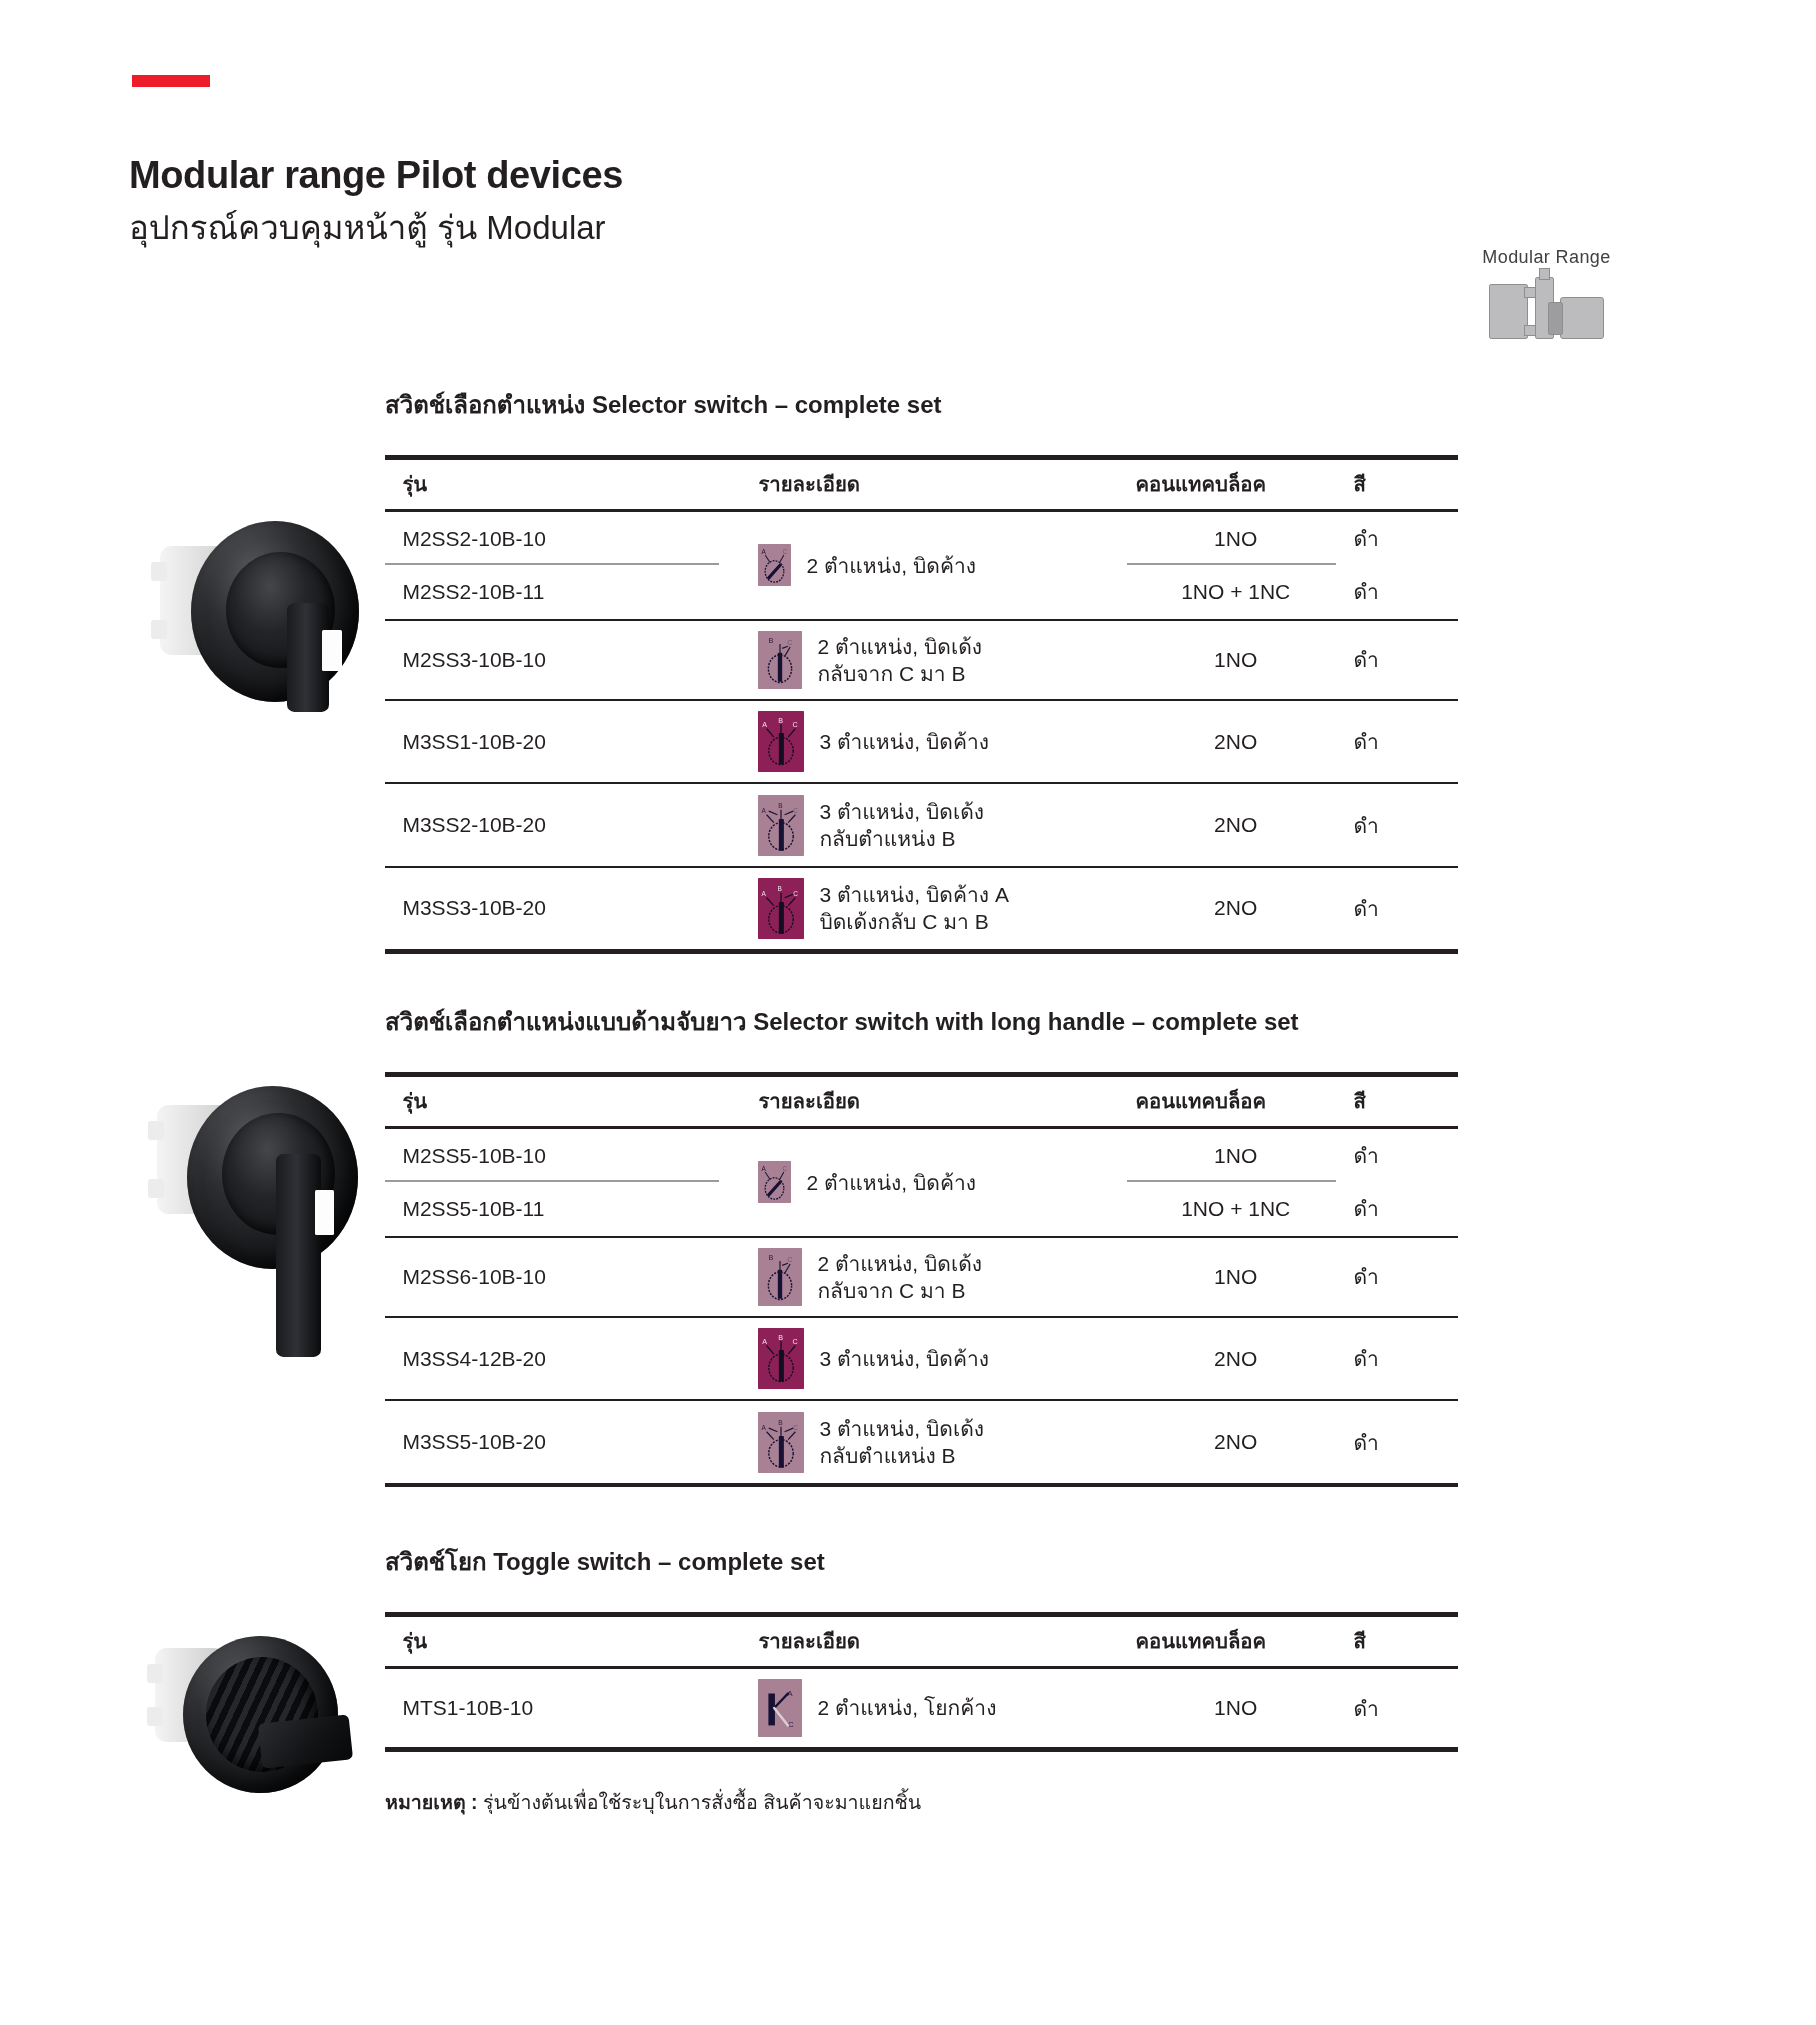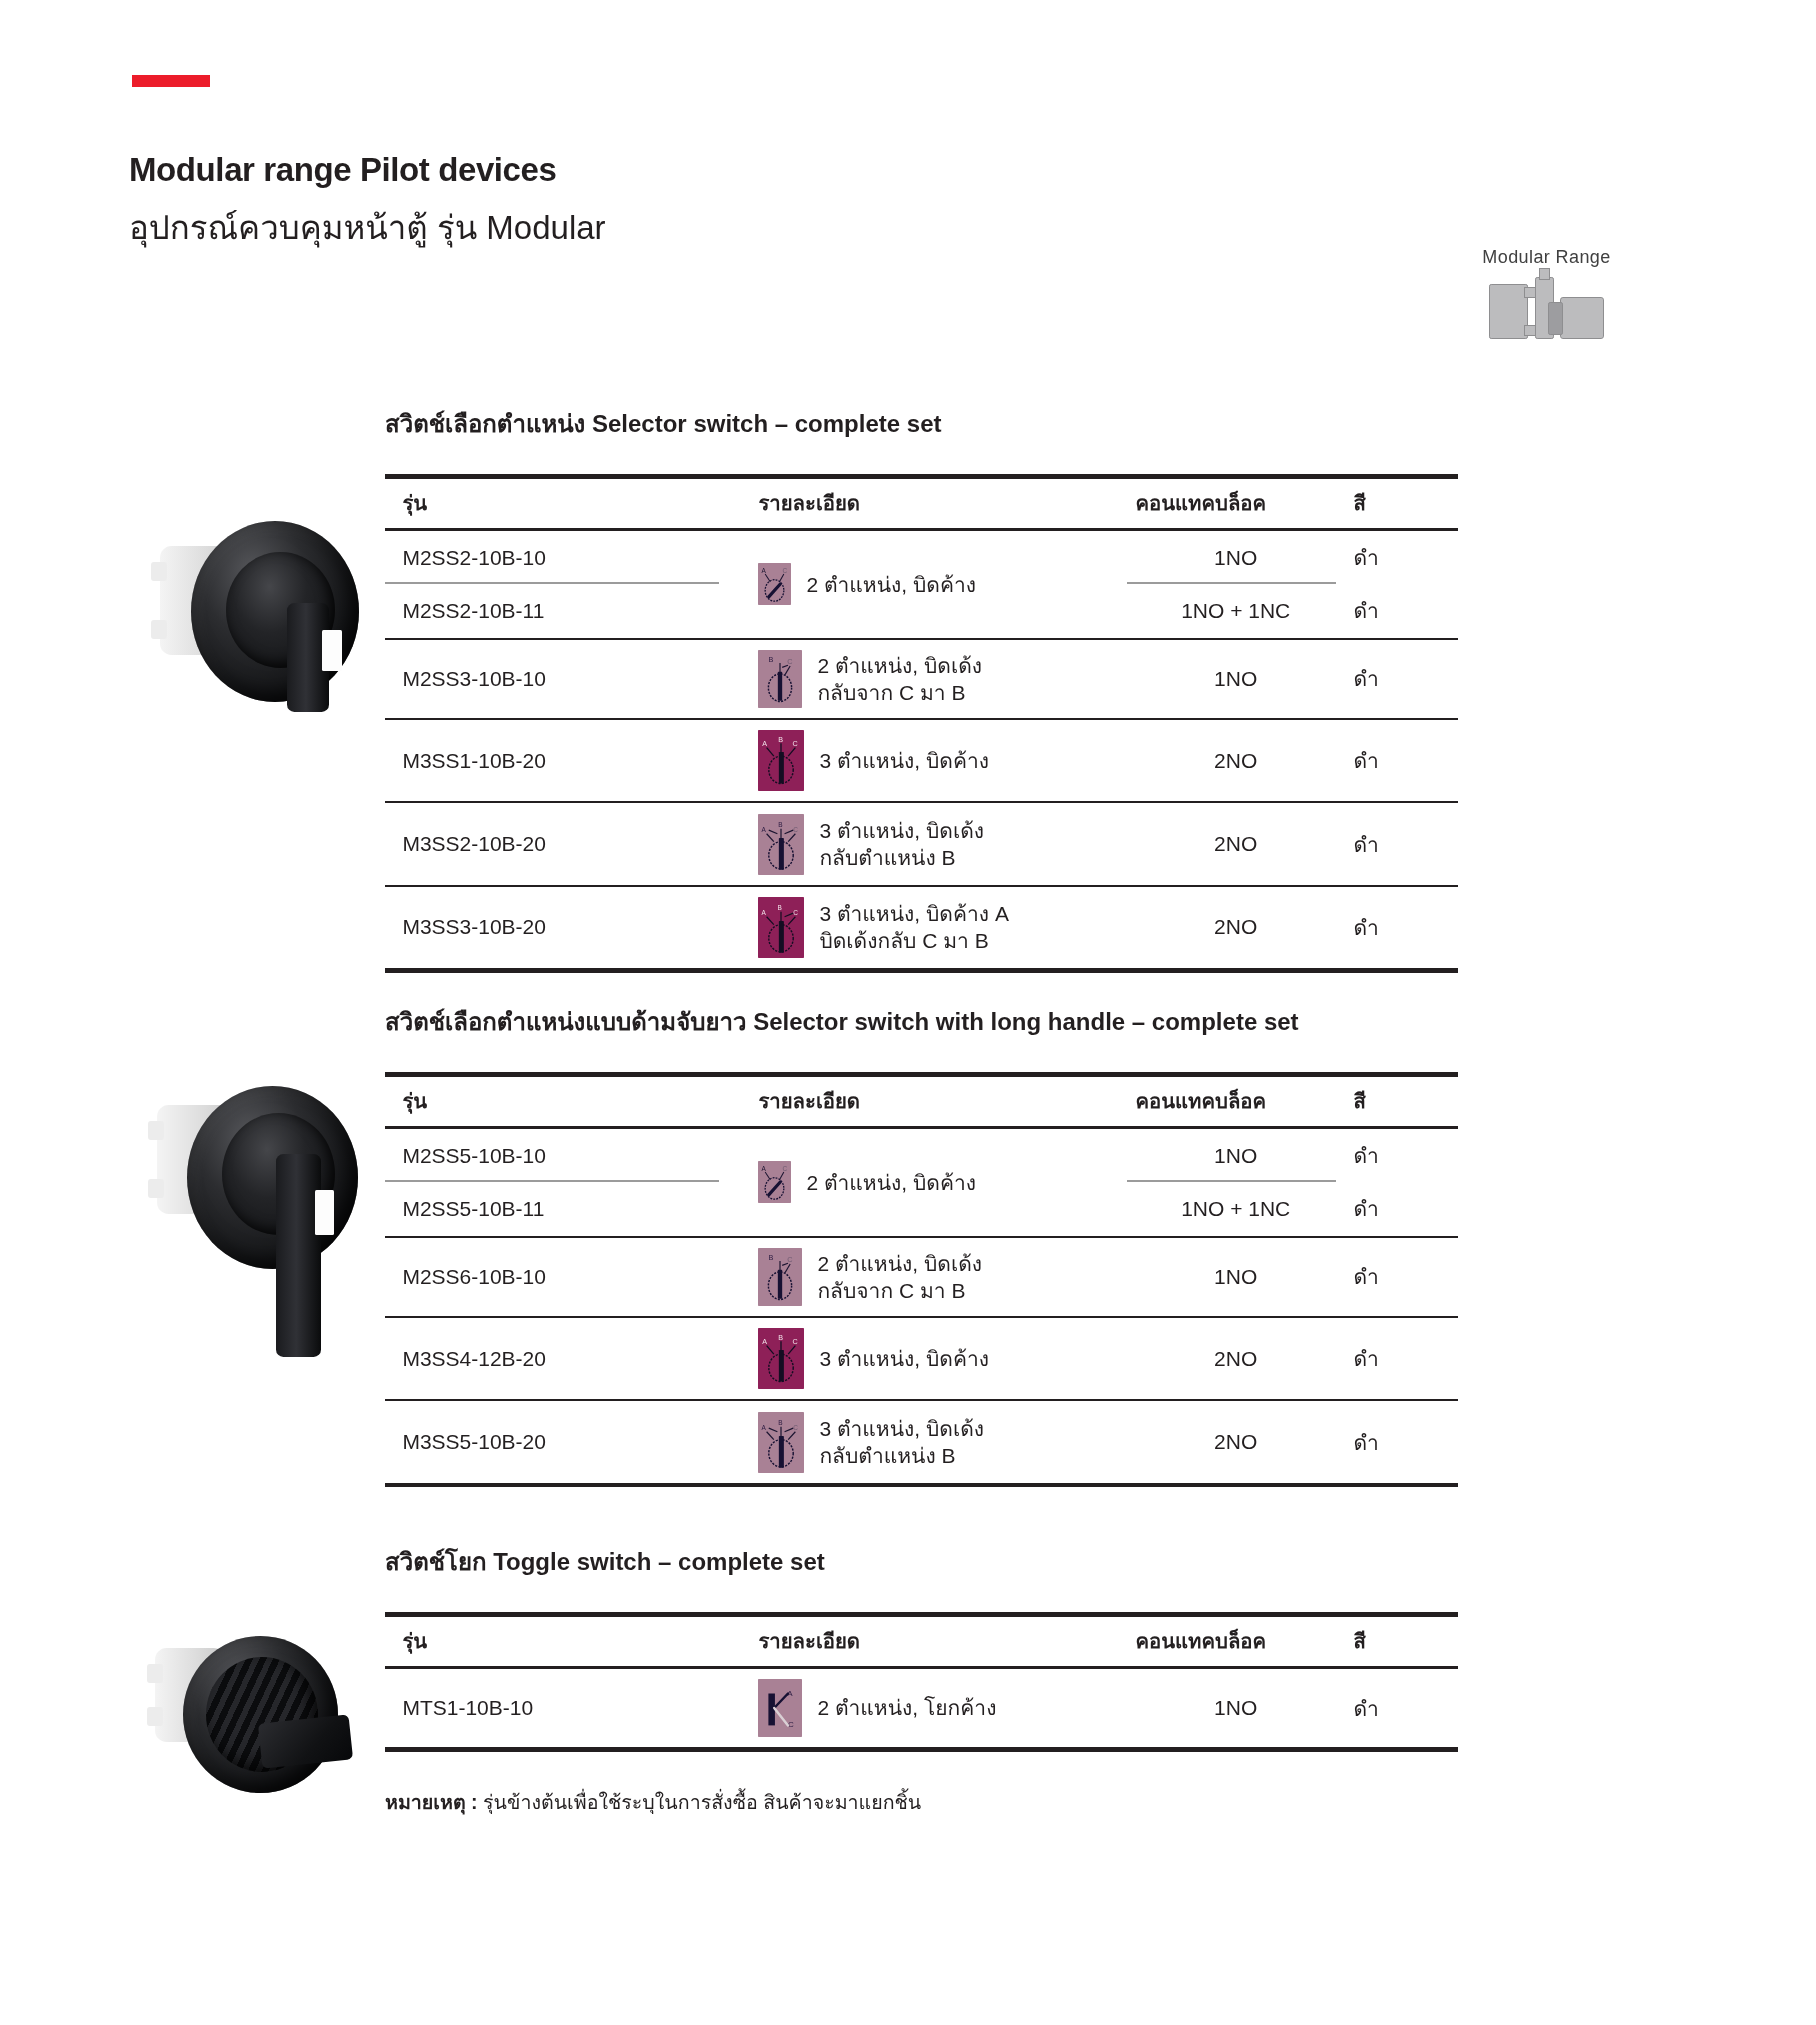--- a/index.html
+++ b/index.html
@@ -17,21 +17,21 @@
   
   #red-rule {
     position: absolute;
     left: 132px; top: 75px;
     width: 78px; height: 11.6px;
     background: #ec1c2a;
   }
   #page-title {
     position: absolute;
     left: 129px; top: 131px;
-    font-size: 33px;
+    font-size: 38px;
     font-weight: 700;
     letter-spacing: -0.4px;
     line-height: 1.05;
     white-space: nowrap;
   }
   #page-subtitle {
     position: absolute;
     left: 129px; top: 209px;
     font-size: 33px;
     font-weight: 400;
@@ -254,21 +254,21 @@
       </div>
     <div class="mr-part">
         <div class="mr-body mr-b"></div>
       </div>
     <div class="mr-part">
         <div class="mr-body mr-c"></div>
       </div>
   </div>
 </div>
 
-<div class="section" style="left:385px; top:404px;">
+<div class="section" style="left:385px; top:385px;">
   <div class="section-heading">สวิตช์เลือกตำแหน่ง Selector switch – complete set</div>
   <table class="spec">
     <colgroup>
         <col class="c-model">
         <col class="c-detail">
         <col class="c-block">
         <col class="c-color">
       </colgroup>
     <thead>
       <tr>

